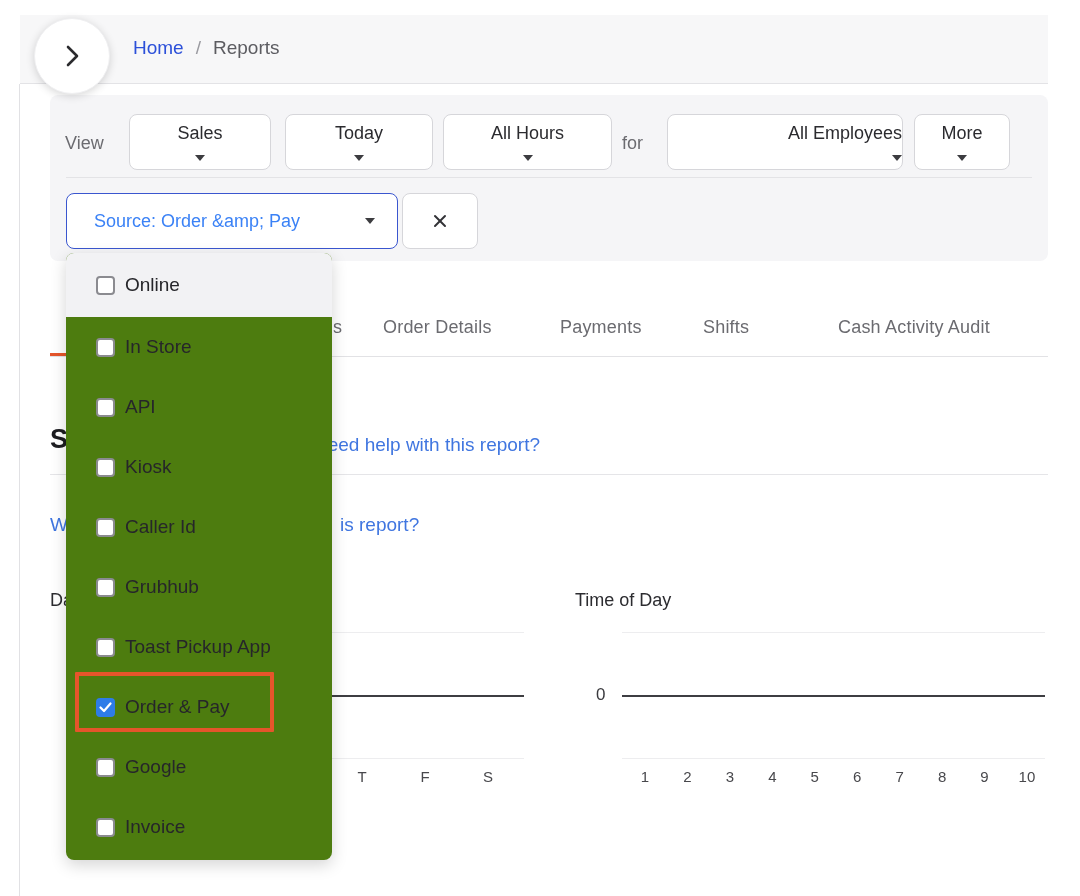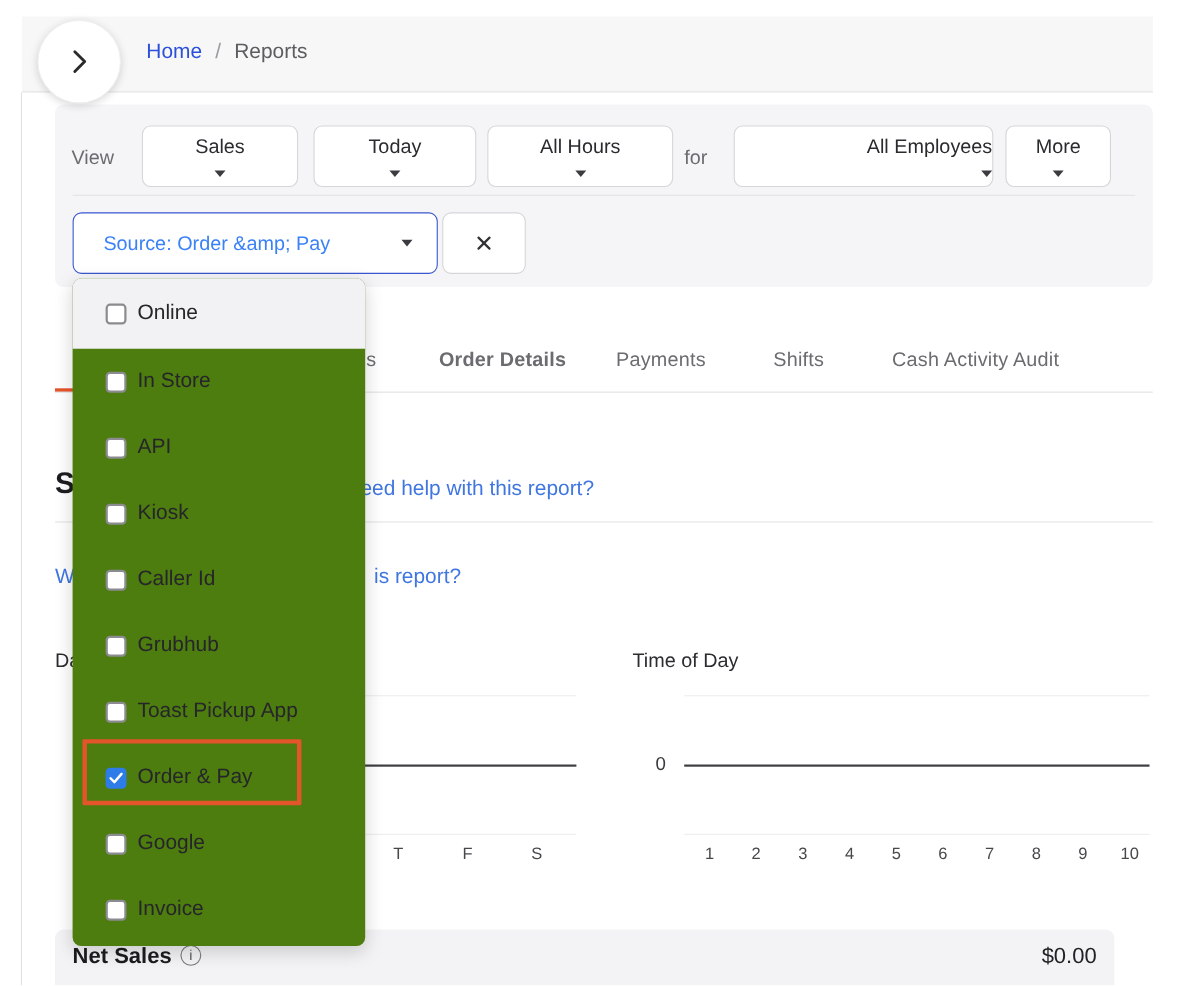--- a/index.html
+++ b/index.html
@@ -36,24 +36,24 @@
   .row-divider{left:66px;top:177px;width:966px;height:1px;background:#e3e3e6;}
   .chip{left:66px;top:193px;width:332px;height:56px;background:#fff;border:1.5px solid #3a56cf;border-radius:8px;
         font-family:inherit;font-size:18px;color:#3b82f6;display:flex;align-items:center;justify-content:space-between;
         padding:0 22px 0 27px;cursor:pointer;box-sizing:border-box;}
   .chip-clear{left:402px;top:193px;width:76px;height:56px;background:#fff;border:1px solid #d6d6da;border-radius:8px;
         display:flex;align-items:center;justify-content:center;cursor:pointer;box-sizing:border-box;padding:0;}
 
   
   .tab{position:absolute;top:317px;font-size:18px;letter-spacing:.2px;color:#6b6b70;cursor:pointer;white-space:nowrap;}
   .tab-partial{left:333px;}
-  .tab-od{left:399px;font-weight:bold;}
+  .tab-od{left:383px;}
   .tab-pay{left:560px;}
   .tab-sh{left:703px;}
-  .tab-caa{left:811px;}
+  .tab-caa{left:838px;}
   .tab-underline{left:50px;top:353px;width:112px;height:3px;background:#e5552b;}
   .tabbar-border{left:50px;top:356px;width:998px;height:1px;background:#e2e2e5;}
 
   
   .report-title{left:50px;top:424px;font-size:27px;font-weight:600;color:#1d1d21;white-space:nowrap;}
   .help-link{left:314px;top:434px;font-size:19px;color:#4076e0;cursor:pointer;white-space:nowrap;}
   .heading-divider{left:50px;top:474px;width:998px;height:1px;background:#e5e5e8;}
   .wn-start{left:50px;top:514px;font-size:19px;color:#4076e0;cursor:pointer;}
   .wn-end{left:340px;top:514px;font-size:19px;color:#4076e0;cursor:pointer;white-space:nowrap;}
 
@@ -192,26 +192,20 @@
     <span>3</span>
     <span>4</span>
     <span>5</span>
     <span>6</span>
     <span>7</span>
     <span>8</span>
     <span>9</span>
     <span>10</span>
   </div>
 
-  <div class="abs net-row">
-    <span class="net-label">Net Sales</span>
-    <span class="info-icon">i</span>
-    <span class="net-spacer"></span>
-    <span class="net-value">$0.00</span>
-  </div>
 
   <div class="abs dd-panel">
     <div class="dd-item first">
       <span class="cbx"></span>
       <span>Online</span>
     </div>
     <div class="dd-item">
       <span class="cbx"></span>
       <span>In Store</span>
     </div>

